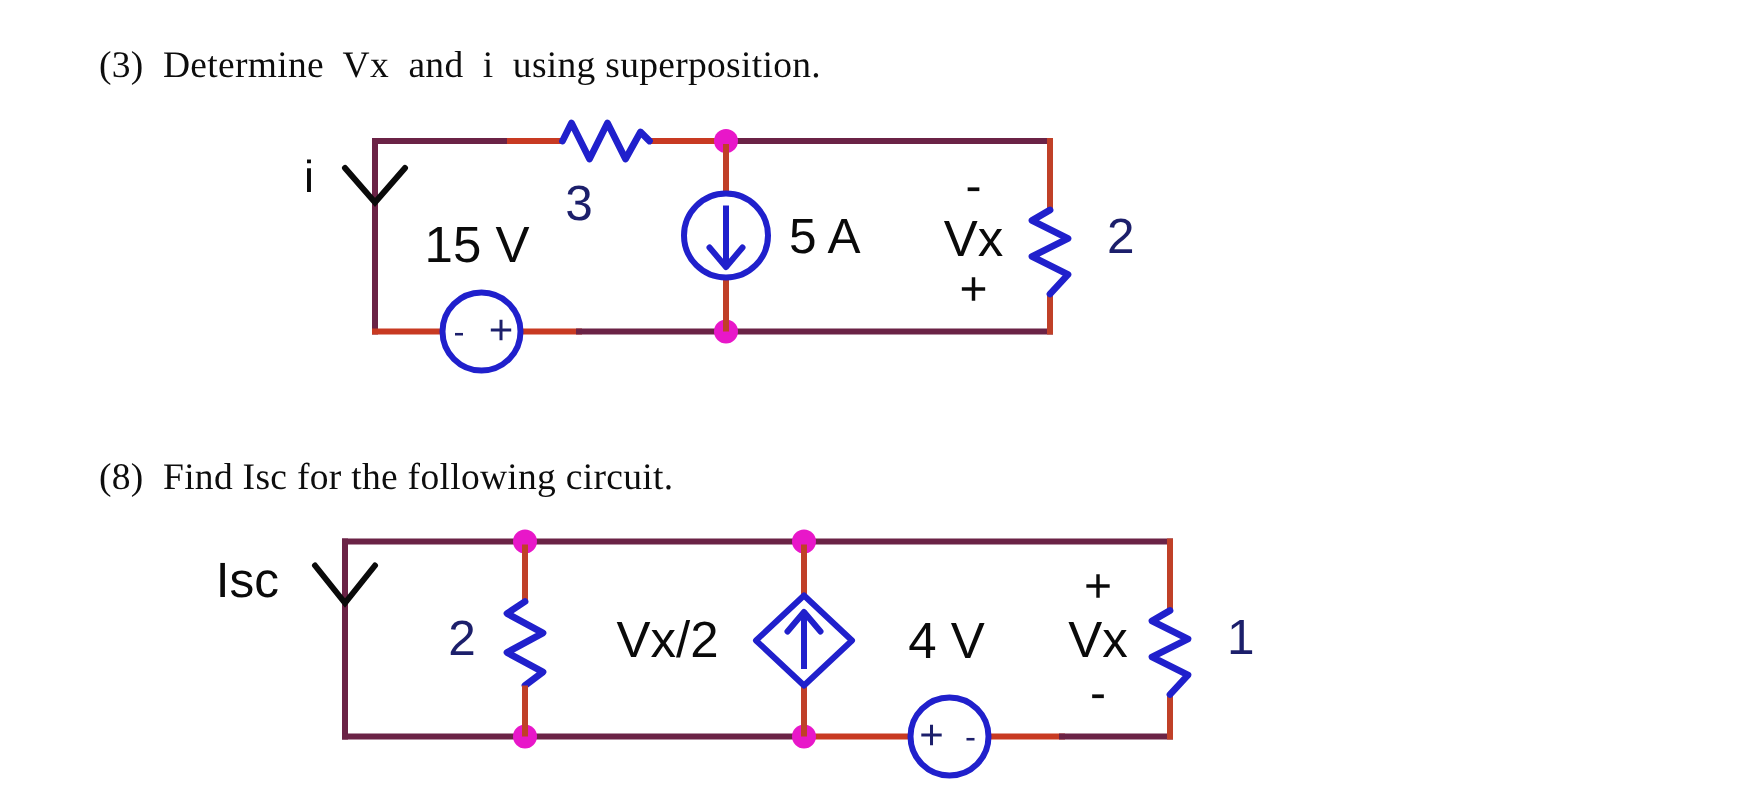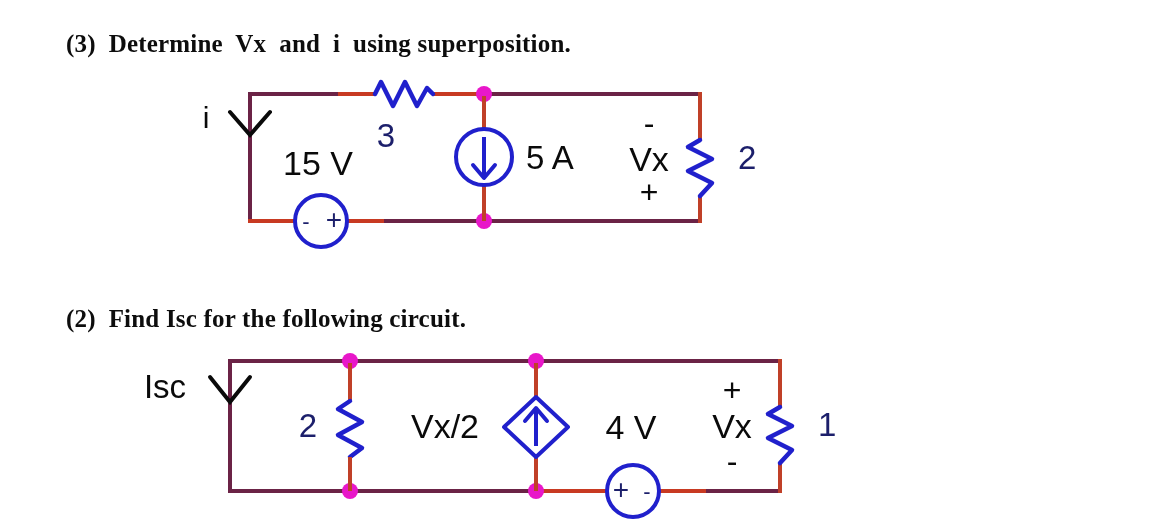--- a/index.html
+++ b/index.html
@@ -18,21 +18,20 @@
     position: absolute;
     inset: 0;
   }
   .prompt {
     position: absolute;
     font-family: "Liberation Serif", serif;
     font-size: 25px;
     color: #0d0d0d;
     white-space: pre;
     letter-spacing: 0.2px;
-    font-weight: bold;
   }
   #prompt-3 { left: 66px; top: 30px; }
   #prompt-4 { left: 66px; top: 305px; }
 
   .circuit-svg {
     position: absolute;
     display: block;
   }
   #circuit-3-wrap { left: 170px; top: 78px; width: 620px; height: 180px; }
   #circuit-4-wrap { left: 110px; top: 345px; width: 740px; height: 175px; }
@@ -107,21 +106,21 @@
     <text x="148" y="88" class="lbl-black" font-size="34" text-anchor="middle">15 V</text>
 
     <polyline points="530,62 518,69 542,81 518,93 542,105 530,118" fill="none" stroke="#2020cc" stroke-width="4.5" stroke-linejoin="round" stroke-linecap="round"></polyline>
     <text x="568" y="82" class="lbl-navy" font-size="33" text-anchor="start">2</text>
 
     <text x="479" y="48" class="sign-black" font-size="32" text-anchor="middle">-</text>
     <text x="479" y="84" class="lbl-black" font-size="34" text-anchor="middle">Vx</text>
     <text x="479" y="117" class="sign-black" font-size="32" text-anchor="middle">+</text>
   </svg>
 
-  <div class="prompt" id="prompt-4">(2)  Find Isc for the following circuit.</div>
+  <div class="prompt" id="prompt-4">(8)  Find Isc for the following circuit.</div>
 
   <svg id="circuit-4-wrap" class="circuit-svg" viewBox="0 0 740 175">
 
     <line x1="118" y1="16" x2="242" y2="16" stroke="#6b2346" stroke-width="4"></line>
 
     <line x1="238" y1="16" x2="428" y2="16" stroke="#6b2346" stroke-width="4"></line>
 
     <line x1="424" y1="16" x2="672" y2="16" stroke="#6b2346" stroke-width="4"></line>
 
     <line x1="120" y1="14" x2="120" y2="148" stroke="#6b2346" stroke-width="4"></line>

